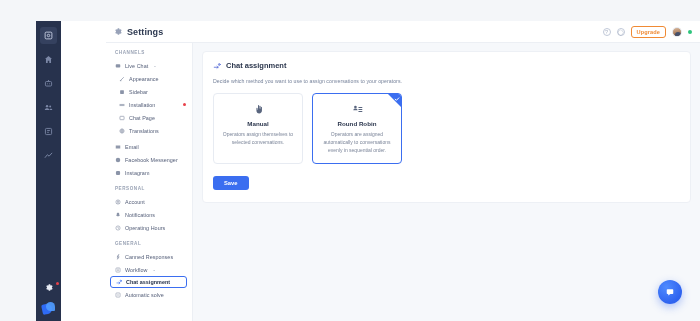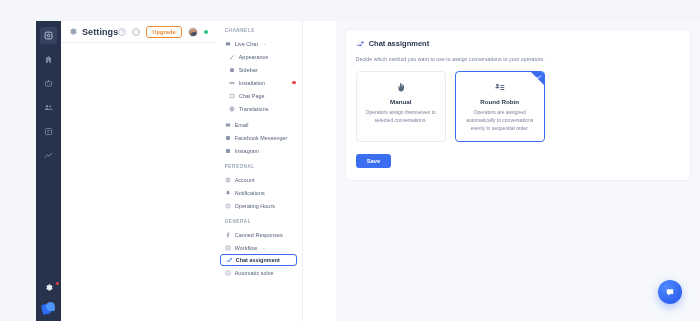--- a/index.html
+++ b/index.html
@@ -45,21 +45,21 @@
   .rail-logo .lg1 {
     position: absolute; left: 0; top: 3px; width: 10px; height: 10px;
     background: #2f6bf5; border-radius: 3px 9px 9px 3px; transform: rotate(-12deg);
   }
   .rail-logo .lg2 {
     position: absolute; left: 4px; top: 1px; width: 9px; height: 9px;
     background: #4f9bff; border-radius: 9px 9px 2px 9px; opacity: .92;
   }
 
   
-  .right { flex: 1; display: flex; flex-direction: row; min-width: 0; }
+  .right { flex: 1; display: flex; flex-direction: column; min-width: 0; margin-left: 45px; }
 
   .header {
     height: 22px; background: #fff; border-bottom: 1px solid #eceff4;
     display: flex; align-items: center; padding: 0 8px 0 7px; flex: 0 0 22px;
   }
   .hd-gear { width: 9px; height: 9px; color: #98a2b8; margin-right: 5px; }
   .hd-gear svg { width: 9px; height: 9px; display: block; }
   .hd-title { font-size: 9px; font-weight: 600; color: #2e3a51; letter-spacing: .1px; }
   .hd-right { margin-left: auto; display: flex; align-items: center; gap: 6px; }
   .hd-circ {
@@ -76,21 +76,21 @@
     width: 10px; height: 10px; border-radius: 50%;
     background: linear-gradient(170deg,#d9b79b 0%,#b08463 55%,#6b4b38 100%);
     border: 1px solid #e4e8ef; position: relative; overflow: hidden;
   }
   .avatar::after {
     content:""; position:absolute; left:2px; bottom:0; width:6px; height:4px;
     background:#46506a; border-radius: 3px 3px 0 0;
   }
   .status-dot { width: 4px; height: 4px; border-radius: 50%; background: #2fc47c; }
 
-  .body { flex: 1; display: flex; min-height: 0; gap: 33px; }
+  .body { flex: 1; display: flex; min-height: 0; }
 
   
   .sidebar {
     width: 87px; flex: 0 0 87px; background: #fff;
     border-right: 1px solid #eceff4;
     padding: 7px 0 0 0; overflow: hidden;
   }
   .sb-group { font-size: 4.6px; font-weight: 700; color: #9aa3b5;
     letter-spacing: .55px; padding: 0 0 4px 9px; text-transform: uppercase; }
   .sb-group.gap { padding-top: 7px; }

